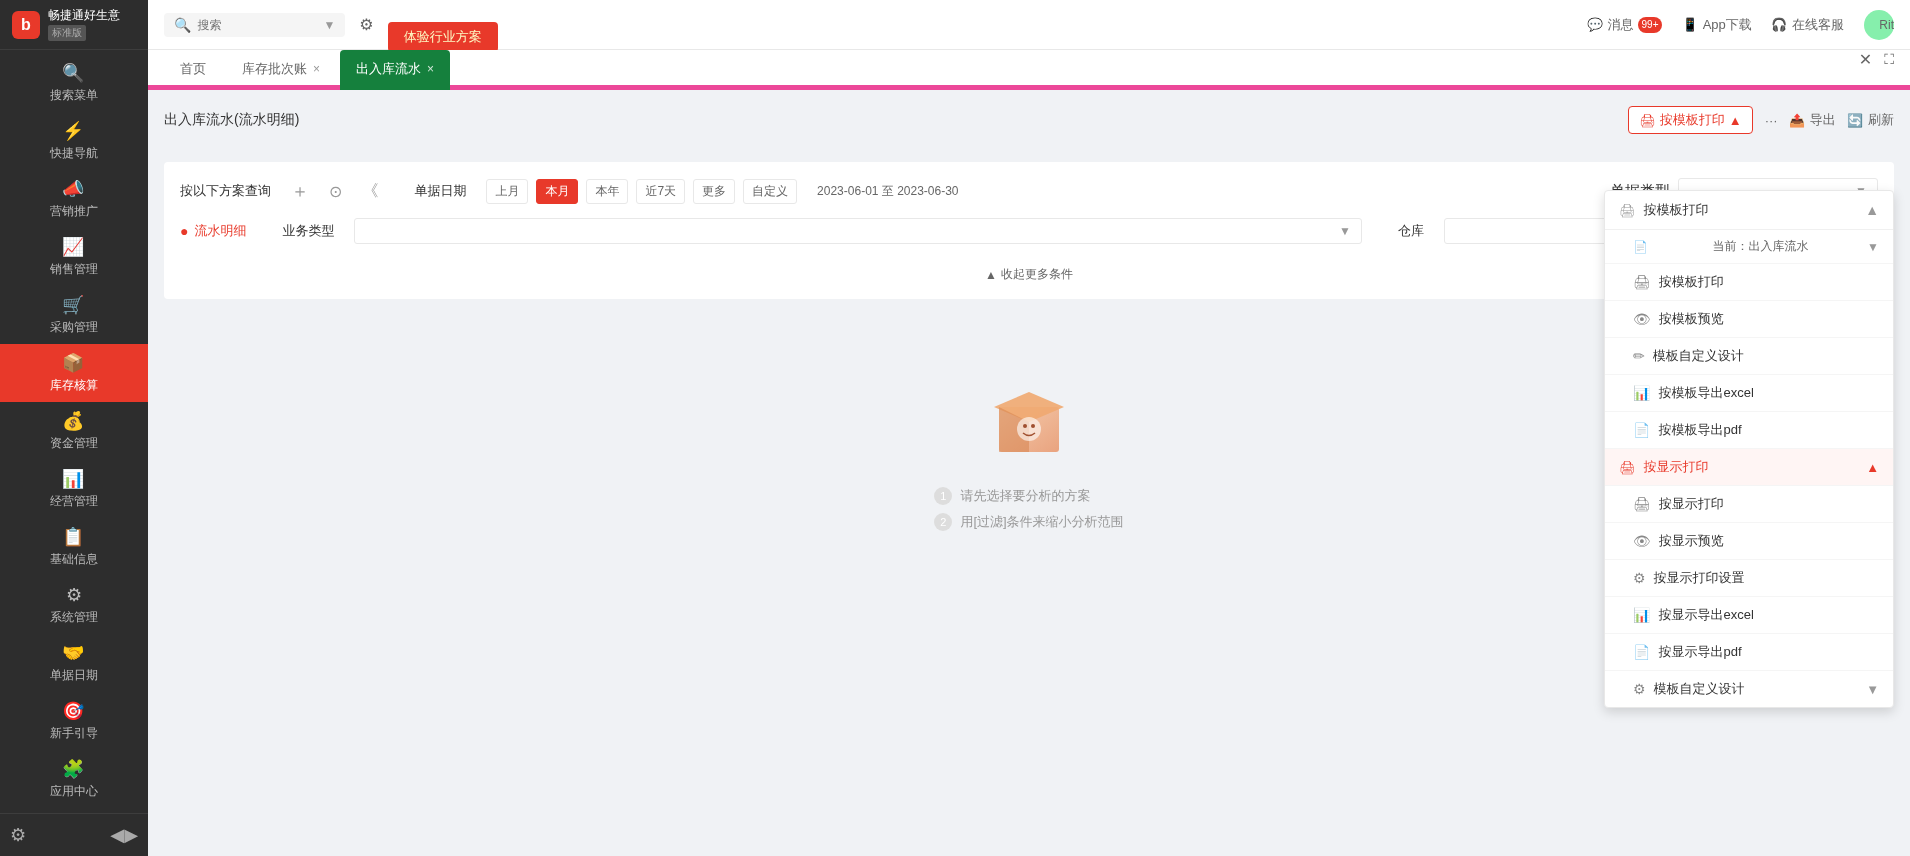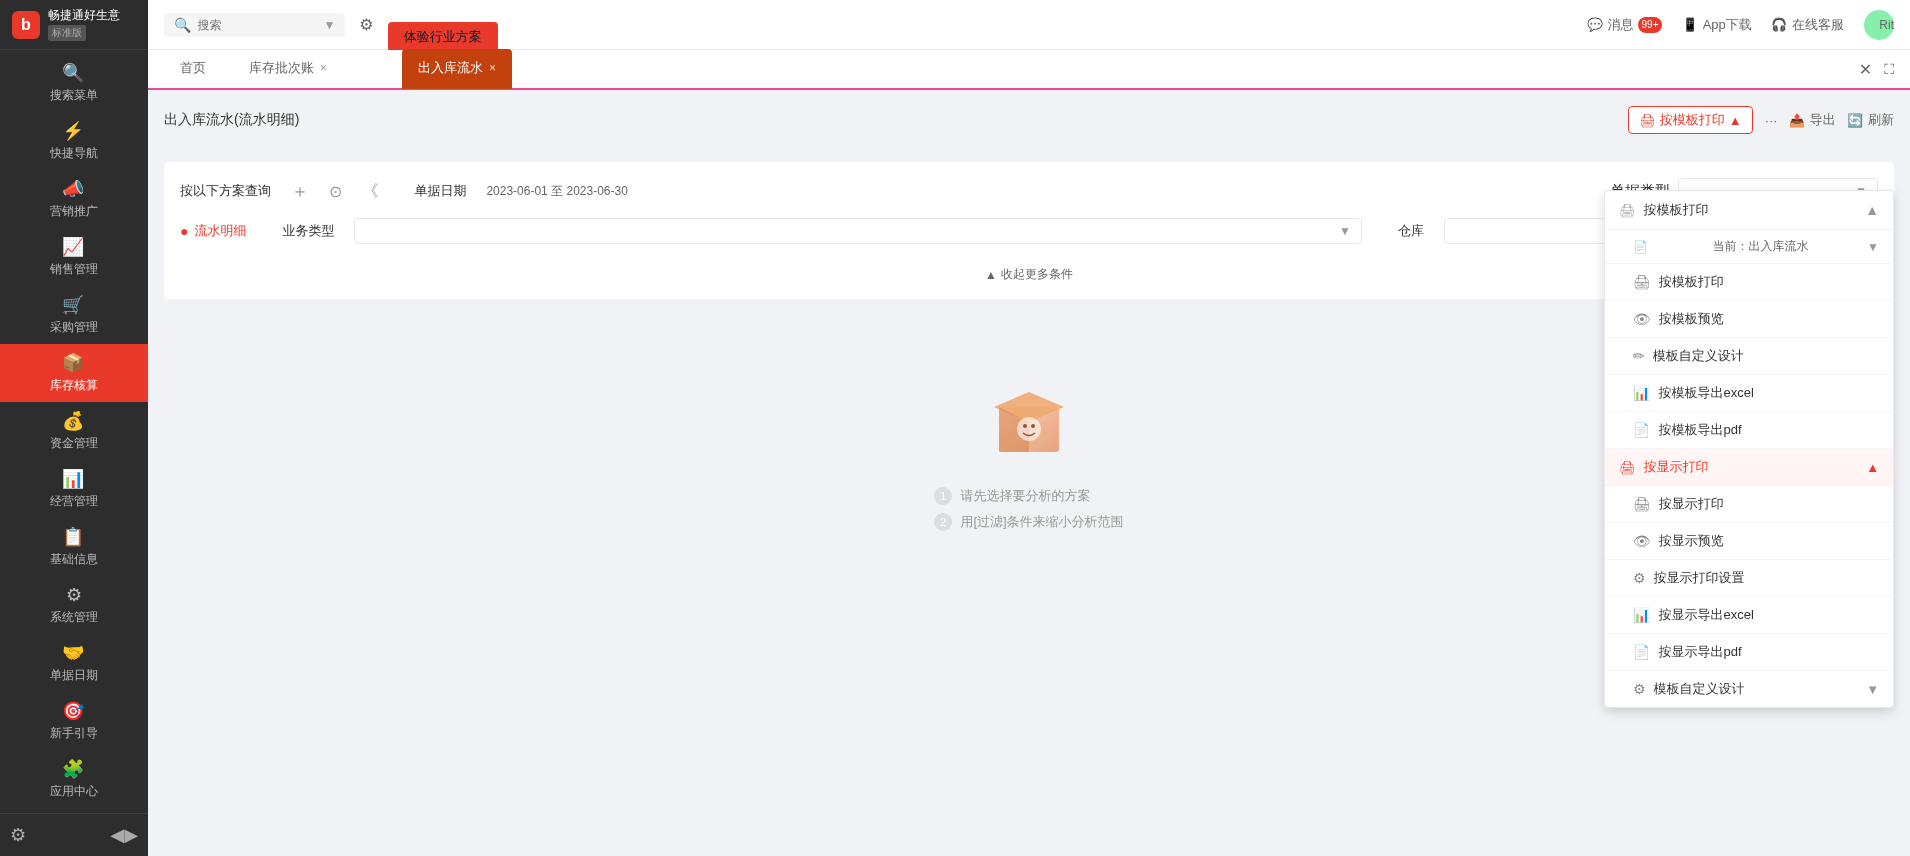--- a/index.html
+++ b/index.html
@@ -95,21 +95,21 @@
       border: none;
       background: transparent;
       font-size: 12px;
       outline: none;
       width: 120px;
       color: #999;
     }
     .topbar-gear { color: #666; font-size: 16px; cursor: pointer; margin-left: 4px; }
     .topbar-industry-btn {
       background: #e8392a;
-      color: #0f172a;
+      color: #fef9c3;
       border: none;
       padding: 6px 16px;
       border-radius: 4px;
       font-size: 13px;
       cursor: pointer;
       margin-left: 4px;
       margin-top: 24px;
     }
     .topbar-right {
       margin-left: auto;
@@ -160,42 +160,41 @@
       font-size: 12px;
       color: #666;
       cursor: pointer;
     }
 
     
     .tab-bar {
       height: 40px;
       background: #fff;
       display: flex;
-      align-items: center;
+      align-items: flex-start;
       padding: 0 16px;
-      border-bottom: 2px solid #ec4899;
-      gap: 11px;
+      border-bottom: 5px solid #ec4899;
+      gap: 4px;
       flex-shrink: 0;
     }
     .tab-item {
       padding: 0 16px;
       height: 40px;
       display: flex;
       align-items: center;
       font-size: 13px;
       color: #666;
       cursor: pointer;
       border-bottom: 2px solid transparent;
     }
     .tab-item.active {
       color: #e8392a;
-      background: #c2410c;
+      background: #15803d;
       color: white;
       border-radius: 4px 4px 0 0;
-      margin-left: 48px;
     }
     .tab-close {
       margin-left: 6px;
       font-size: 12px;
       color: rgba(255,255,255,0.8);
       cursor: pointer;
     }
     .tab-item:not(.active) .tab-close { color: #999; }
 
     
@@ -640,20 +639,28 @@
       </div>
 
       <div class="filter-section">
         <div class="filter-row">
           <span style="color:#333;font-size:13px;white-space:nowrap;">按以下方案查询</span>
           <button class="add-filter-btn">＋</button>
           <button class="filter-settings-btn">⊙</button>
           <button class="filter-collapse-btn">《</button>
 
           <span style="color:#333;font-size:13px;margin-left:16px;">单据日期</span>
+          <div class="filter-date-group">
+            <button class="date-quick-btn">上月</button>
+            <button class="date-quick-btn active">本月</button>
+            <button class="date-quick-btn">本年</button>
+            <button class="date-quick-btn">近7天</button>
+            <button class="date-quick-btn">更多</button>
+            <button class="date-quick-btn">自定义</button>
+          </div>
           <span class="date-range">2023-06-01 至 2023-06-30</span>
 
           <div style="margin-left:auto;display:flex;align-items:center;gap:8px;">
             <span style="color:#333;font-size:15px;white-space:nowrap;">单据类型</span>
             <div class="select-box" style="min-width:200px;">
               <span style="color:#999;"></span>
               <span>▼</span>
             </div>
           </div>
         </div>

